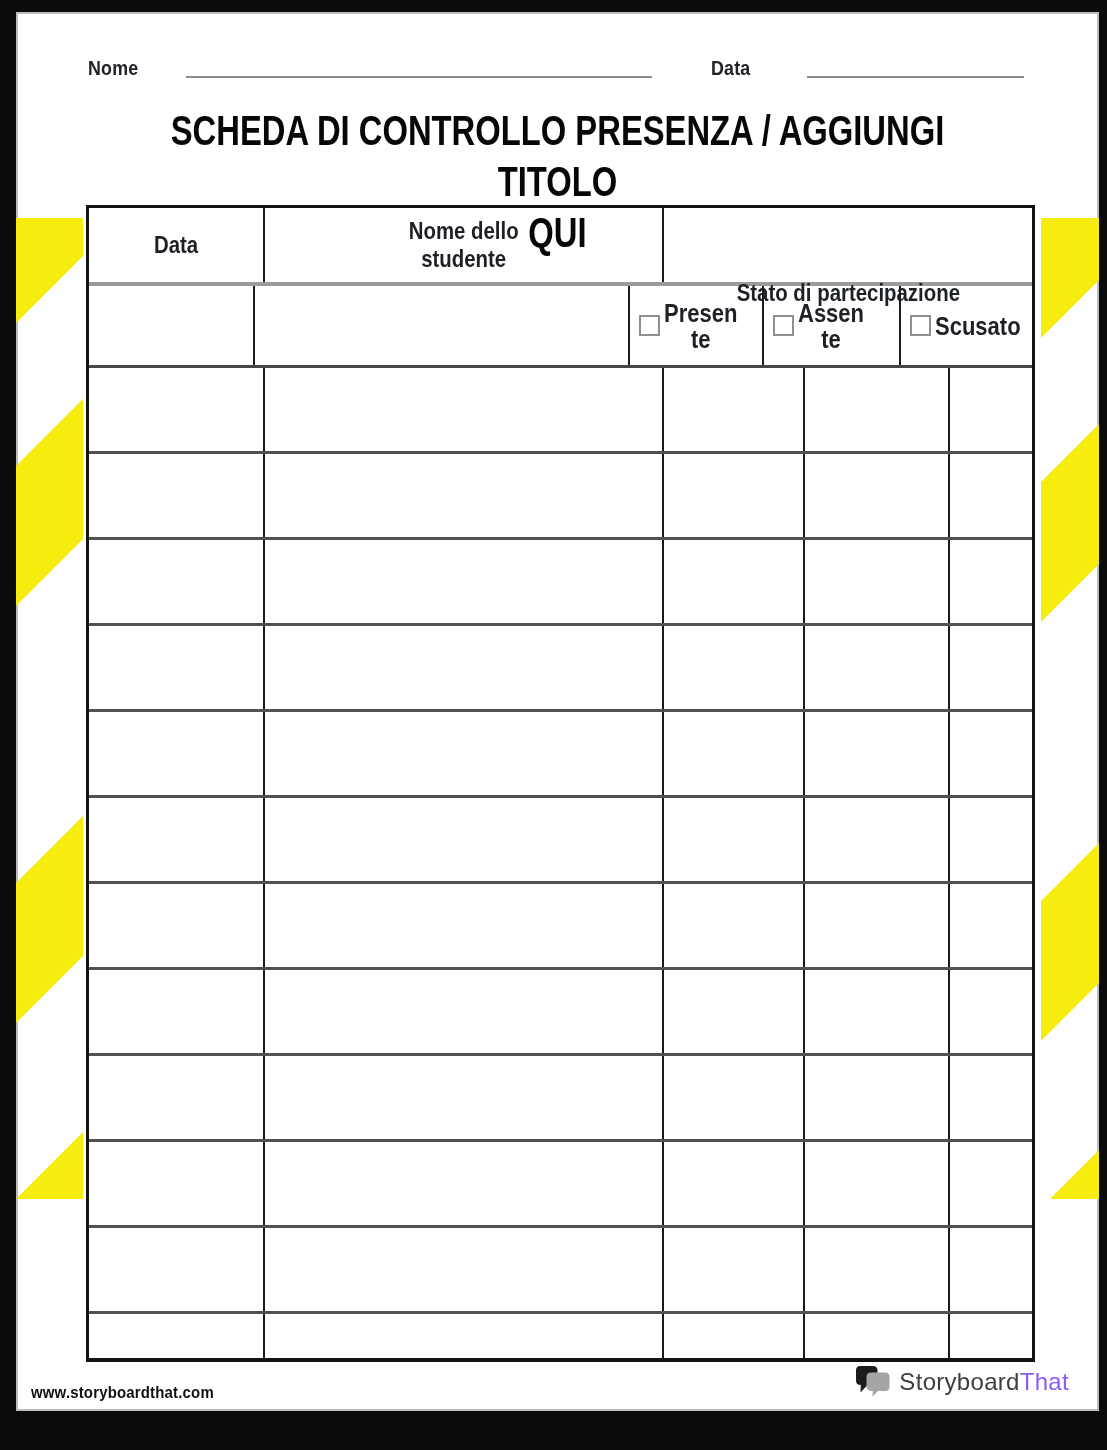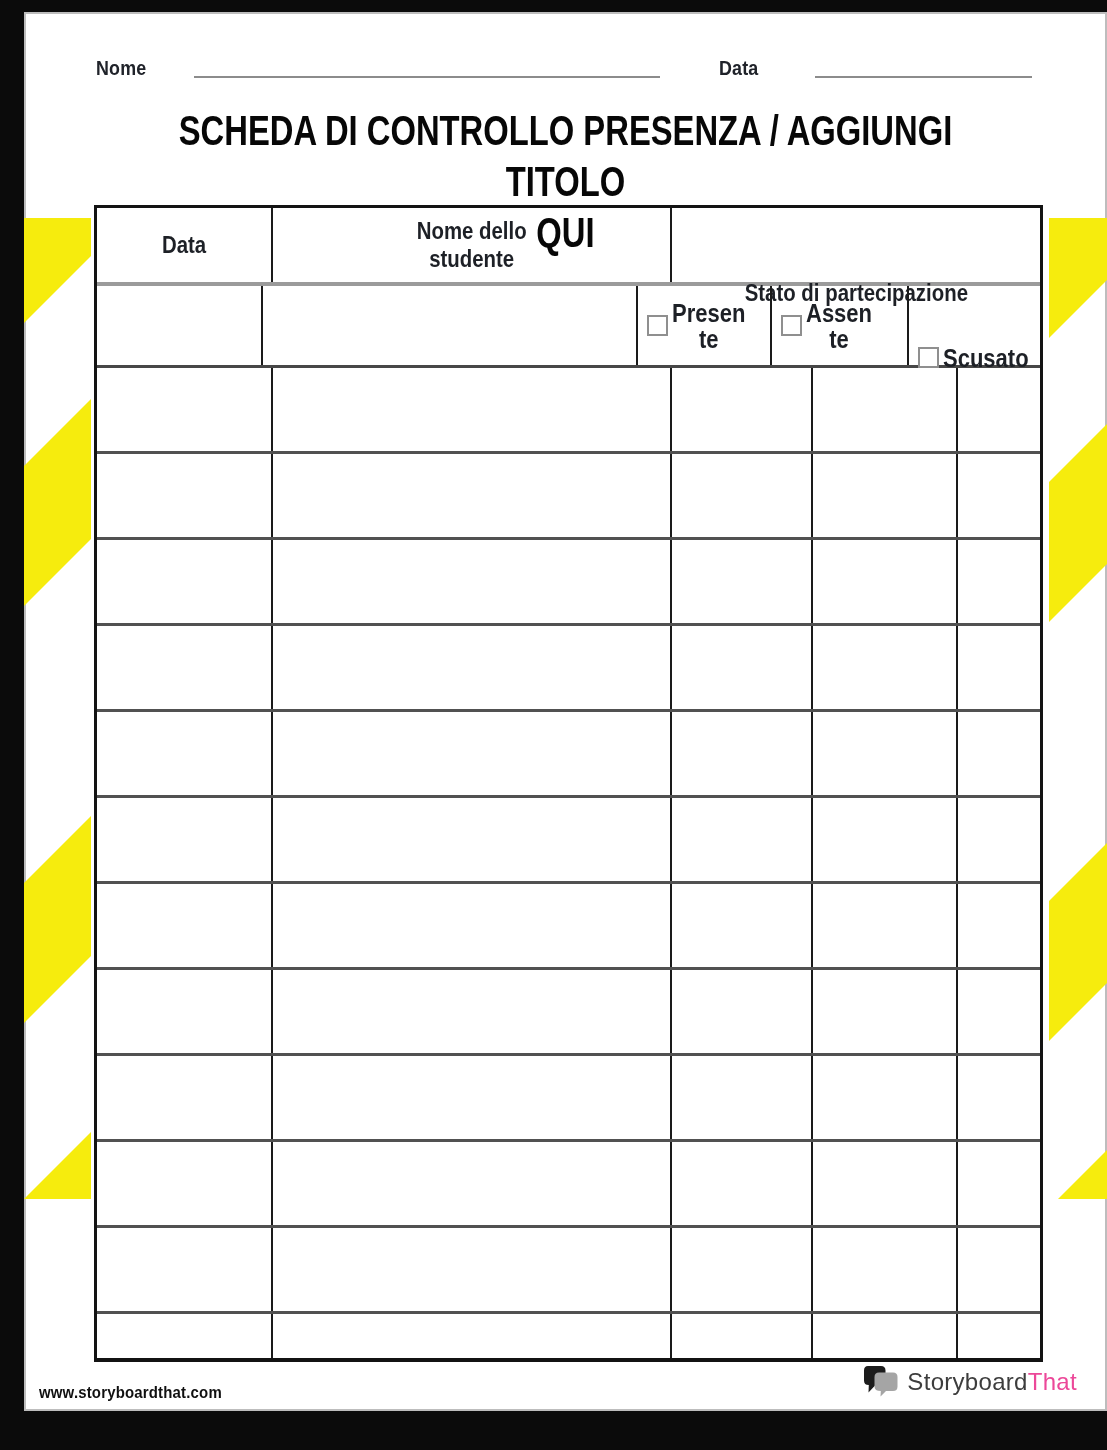--- a/index.html
+++ b/index.html
@@ -4,21 +4,21 @@
 <style>
   * { margin:0; padding:0; box-sizing:border-box; }
   html,body { background:#444; }
   body { font-family:"Liberation Sans", sans-serif; }
 
   .page {
     position:relative; width:1107px; height:1450px;
     background:#0b0b0b; overflow:hidden;
   }
   .inner {
-    position:absolute; left:24px; top:12px; width:1083px; height:1399px;
+    position:absolute; left:16px; top:12px; width:1083px; height:1399px;
     background:#ffffff;
     box-shadow: inset 0 0 0 2px #bdbdbd;
   }
   .stripes-svg { position:absolute; left:0; top:0; width:1083px; height:1399px; z-index:0; }
 
   
   .field-label {
     position:absolute; z-index:2;
     font-size:21px; font-weight:700; color:#20232a;
     transform:scaleX(0.85); transform-origin:left center;
@@ -44,21 +44,21 @@
     position:absolute; z-index:1; left:70px; top:193px; width:949px;
     background:#ffffff;
     border:3px solid #131313; border-bottom-width:4px;
   }
   .trow { display:flex; width:100%; }
   .cell {
     display:flex; align-items:center; justify-content:center;
     border-right:2px solid #1a1a1a; height:100%;
     position:relative;
   }
-  .cell.last { border-right:none;margin-top:32px; }
+  .cell.last { border-right:none; }
   .c1 { width:176px; } .c2 { width:399px; }
   .c3 { width:141px; } .c4 { width:145px; } .c5 { flex:1; }
   .cmerged { flex:1; border-right:none;margin-top:48px; }
 
   .hrow1 { height:78px; border-bottom:4px solid #9b9b9b; }
   .hrow2 { height:82px; border-bottom:3px solid #474747; }
   .brow  { height:86px; border-bottom:3px solid #515151; }
   .tbody .brow:last-child { height:44px; border-bottom:none; }
 
   .hcell-text {
@@ -84,21 +84,21 @@
     font-size:17px; font-weight:700; color:#101010;
     transform:scaleX(0.88); transform-origin:left center;
     letter-spacing:0.2px;
   }
   .logo {
     position:absolute; z-index:2; top:1352px; right:30px;
     display:flex; align-items:center; gap:7px; height:36px;
   }
   .logo-mark { width:38px; height:34px; }
   .logo-text { font-size:24px; font-weight:500; color:#3d3d3d; letter-spacing:0.3px; }
-  .logo-text .that { color:#ec4899; }
+  .logo-text .that { color:#8b5cf6; }
 </style>
 </head>
 <body>
 
 <div class="page">
   <div class="inner">
 
     <svg class="stripes-svg" viewBox="12 12 1083 1399" width="1083" height="1399" aria-hidden="true">
       <defs>
         <clipPath id="clip-left">

